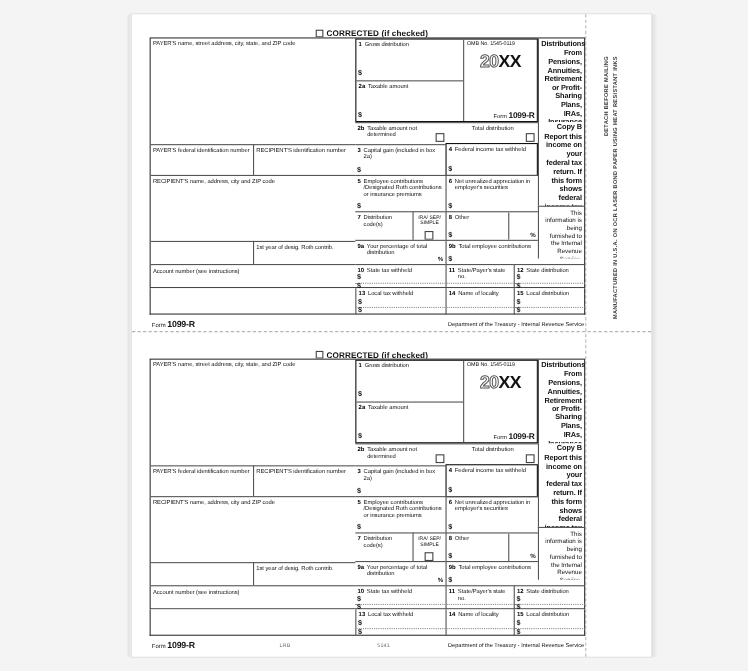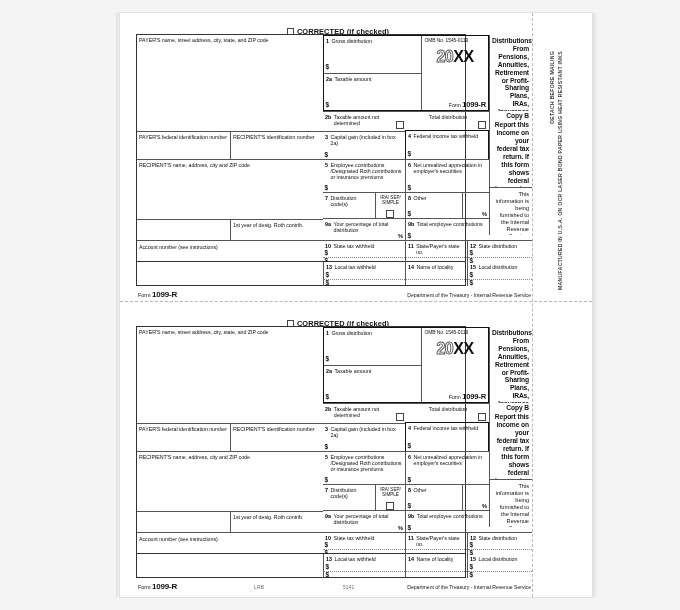--- a/index.html
+++ b/index.html
@@ -92,21 +92,21 @@
   .cbox {
     display: inline-block;
     width: 7px; height: 7px;
     border: 1px solid #444;
     background: #fff;
   }
 
   
   .body {
     position: relative;
-    width: 330px;
+    width: 396px;
     height: 228px;
     border: 1px solid #333;
     background: #fff;
   }
   .cell {
     position: absolute;
     overflow: hidden;
   }
   .bl { border-left: 1px solid #555; }
   .bt { border-top: 1px solid #555; }

